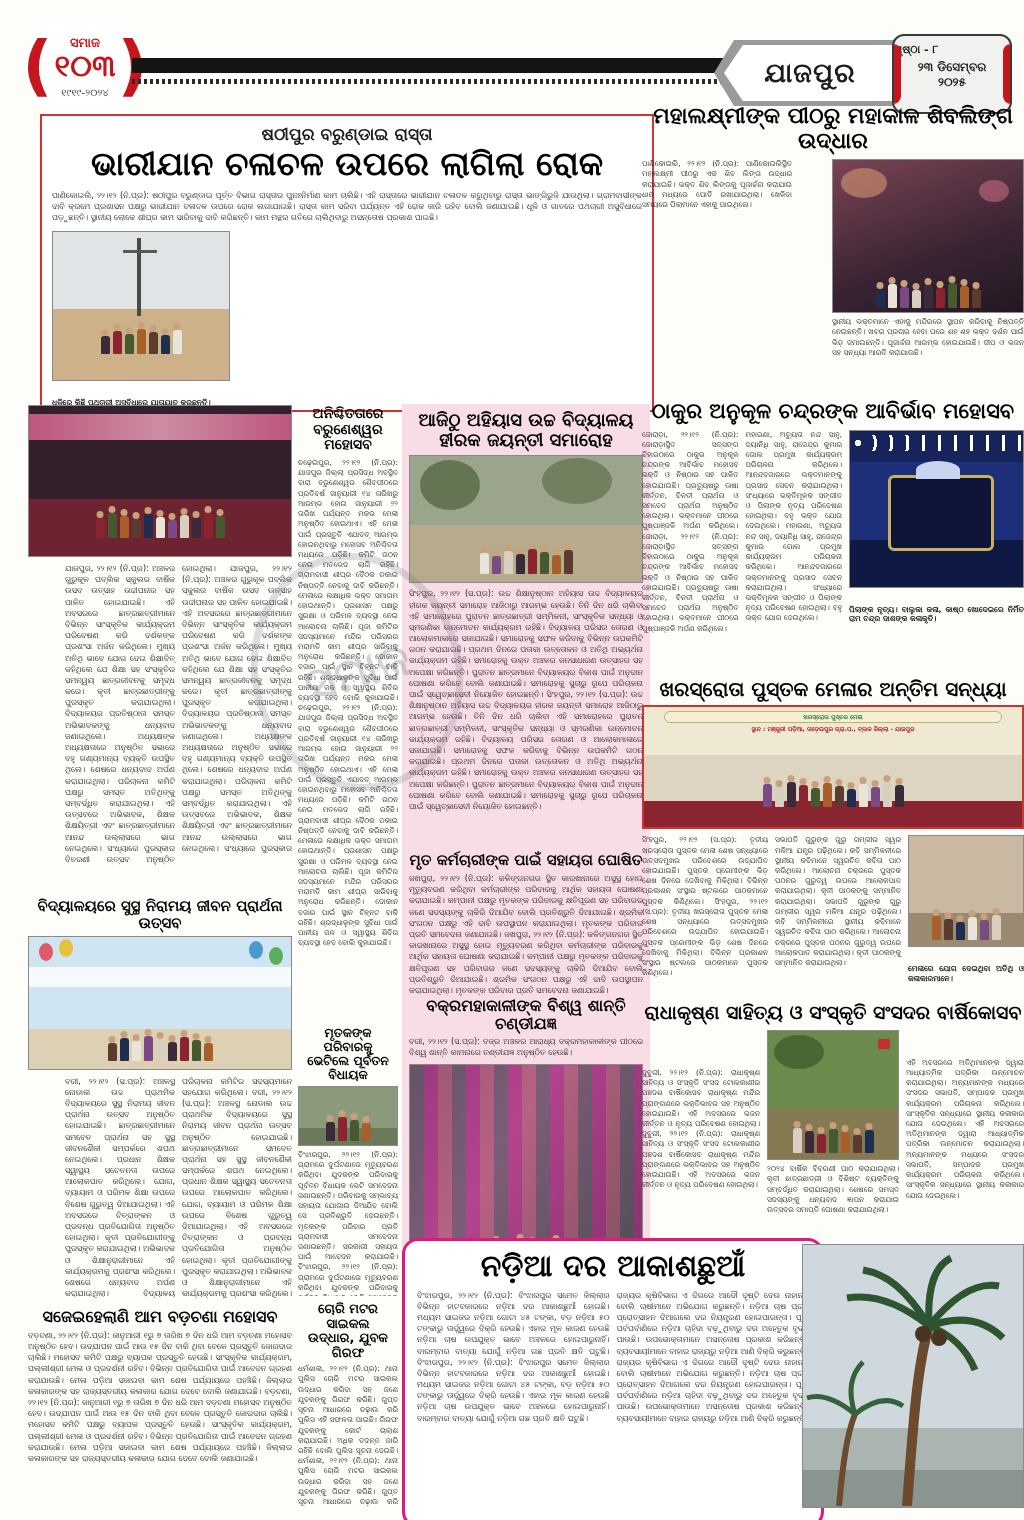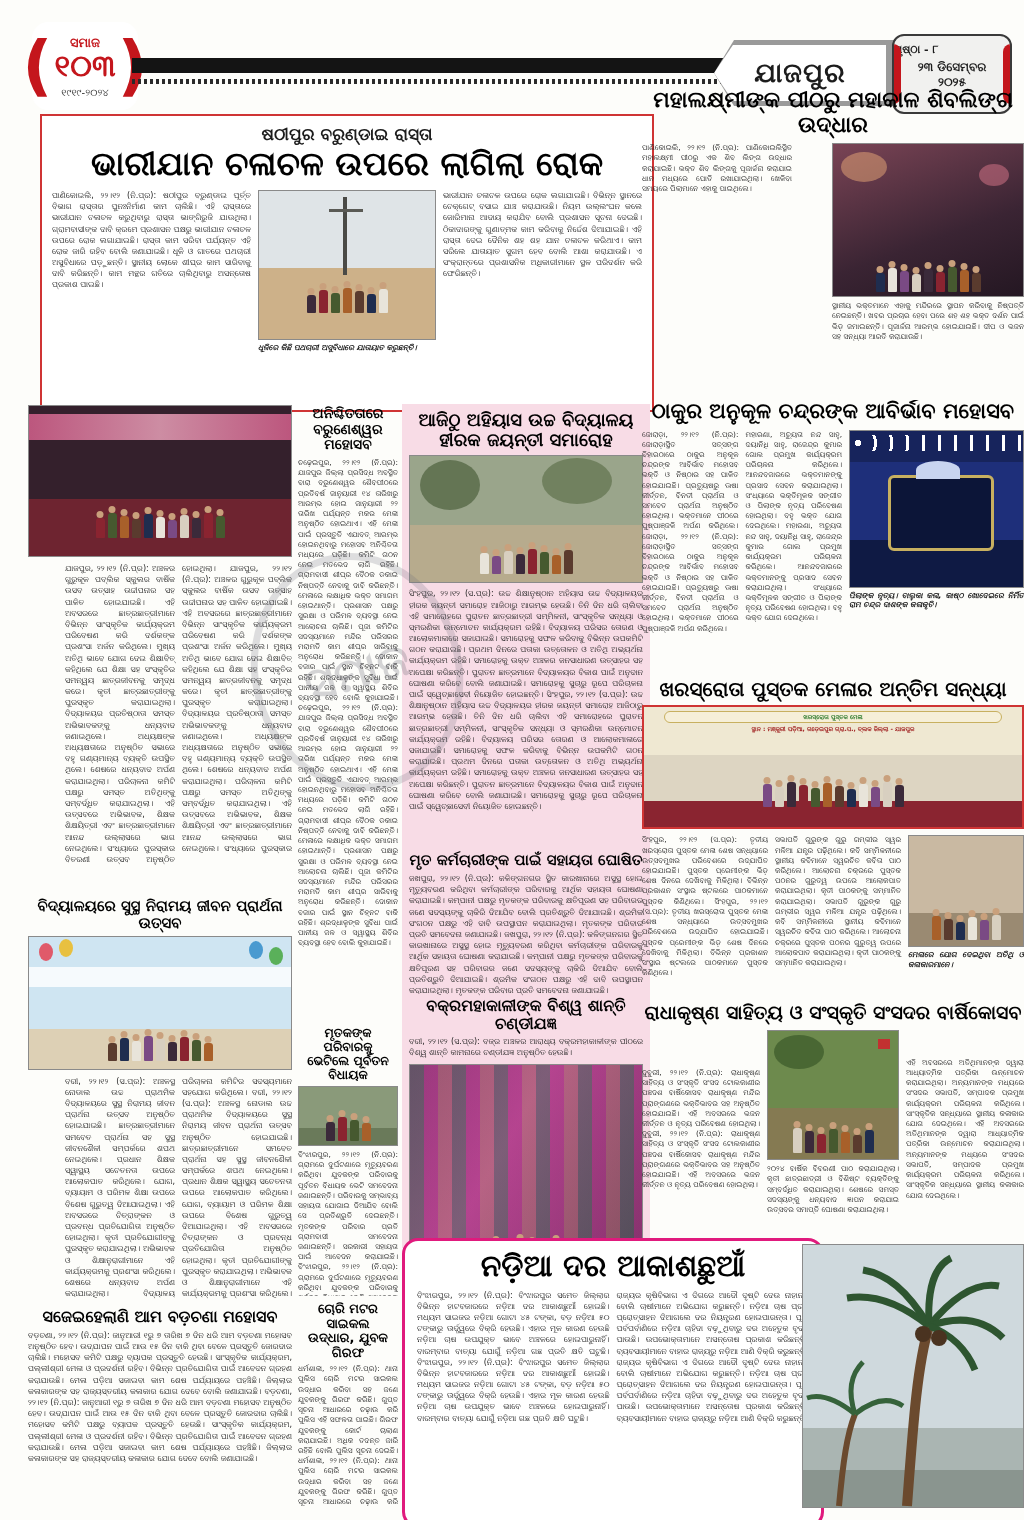--- a/index.html
+++ b/index.html
@@ -7,39 +7,39 @@
         font-family:"DejaVu Sans","Liberation Sans",sans-serif;color:#1c1c1c;}
   .art{position:absolute;overflow:hidden;}
   h1,h2,h3{margin:0;font-weight:bold;color:#000;text-align:center;line-height:1.12;}
   .kicker{font-size:17px;font-weight:bold;text-align:center;margin:2px 0 2px;}
   .body{font-size:8px;line-height:1.4;text-align:justify;color:#232323;word-break:break-word;}
   .body.small{font-size:7.4px;line-height:1.38;}
   .cols2{column-count:2;column-gap:7px;margin-left:37px;}
   .row{display:flex;gap:7px;}
   .col{flex:1;min-width:0;}
   .ph{position:relative;border:1px solid #8a8a8a;background:#c9c9c4;overflow:hidden;}
-  .caption{font-size:7.6px;font-weight:bold;line-height:1.3;text-align:justify;margin-top:3px;color:#111;font-style:italic;}
+  .caption{font-size:7.6px;font-weight:bold;line-height:1.3;text-align:justify;margin-top:17px;color:#111;}
   .prow{position:absolute;left:0;right:0;text-align:center;white-space:nowrap;}
   .p{display:inline-block;width:9px;height:22px;border-radius:3px 3px 1px 1px;margin:0 1.5px;position:relative;vertical-align:bottom;}
   .p::before{content:'';position:absolute;top:-7px;left:50%;transform:translateX(-50%);
              width:7px;height:7px;border-radius:50%;background:#c9a07c;}
   .strip{position:absolute;left:0;right:0;}
   
   #blackbar{position:absolute;left:132px;top:58px;width:600px;height:15px;background:#141414;}
   #dotbar{position:absolute;left:132px;top:79px;width:600px;height:5px;
           background:repeating-linear-gradient(90deg,#2a2a2a 0 3px,transparent 3px 6px);}
   #logo{position:absolute;left:32px;top:22px;width:106px;height:88px;background:#fff;border-radius:16px;
         display:flex;align-items:center;justify-content:center;}
   .paren{font-size:66px;color:#c4161c;font-weight:bold;line-height:0.9;}
   #logo .mid{text-align:center;padding:0 2px;}
   #logo .nm{color:#c4161c;font-weight:bold;font-size:13px;line-height:1;}
   #logo .num{color:#c4161c;font-weight:bold;font-size:30px;line-height:1;}
   #logo .yr{color:#333;font-size:10px;line-height:1.1;}
   #jajpur-wrap{position:absolute;left:714px;top:40px;width:182px;height:66px;background:#9a9a9a;
-        clip-path:polygon(0 50%,11% 0,100% 0,100% 100%,11% 100%);display:flex;align-items:center;justify-content:flex-start;}
+        clip-path:polygon(0 50%,11% 0,100% 0,100% 100%,11% 100%);display:flex;align-items:center;justify-content:flex-end;}
   #jajpur-inner{width:172px;height:56px;background:#fff;clip-path:polygon(0 50%,11% 0,100% 0,100% 100%,11% 100%);
         display:flex;align-items:center;justify-content:center;}
   #jajpur-inner .t{font-size:27px;font-weight:bold;letter-spacing:1px;}
   #datebadge{position:absolute;left:892px;top:34px;width:116px;height:76px;background:#f1f1ef;border:2px solid #3a3a3a;
         border-radius:12px;overflow:hidden;}
   #datebadge .redl,#datebadge .redr{position:absolute;top:8px;bottom:8px;width:12px;background:#c4161c;}
   #datebadge .redl{left:-5px;border-radius:0 8px 8px 0;}
   #datebadge .redr{right:-5px;border-radius:8px 0 0 8px;}
   #datebadge .pg{font-size:11px;font-weight:bold;text-align:left;margin-top:7px;}
   #datebadge .dt{font-size:12px;font-weight:bold;text-align:center;line-height:1.25;margin-top:4px;}
@@ -86,35 +86,35 @@
     </div>
   </header>
 
   <div class="wm">
     <span>ସମାଜ</span>
   </div>
 
   <section class="art" id="a-road" style="left:40px;top:114px;width:590px;height:282px;">
     <div class="kicker">ଷଠୀପୁର ବରୁଣ୍ଡାଇ ରାସ୍ତା</div>
     <h1 style="font-size:33px;">ଭାରୀଯାନ ଚଳାଚଳ ଉପରେ ଲାଗିଲା ରୋକ</h1>
-    <div class="row" style="margin-top:7px;height:185px;">
+    <div class="row" style="margin-top:7px;height:185px;flex-direction:column;">
       <div class="col body">ପାଣିକୋଇଲି, ୨୨।୧୨ (ନି.ପ୍ର): ଷଠୀପୁର ବରୁଣ୍ଡାଇ ପୂର୍ତ୍ତ ବିଭାଗ ରାସ୍ତାର ପୁନଃନିର୍ମାଣ କାମ ଚାଲିଛି। ଏହି ରାସ୍ତାରେ ଭାରୀଯାନ ଚଳାଚଳ କରୁଥିବାରୁ ରାସ୍ତା ଭାଙ୍ଗିରୁଜି ଯାଉଥିଲା। ଗ୍ରାମବାସୀଙ୍କ ଦାବି କ୍ରମେ ପ୍ରଶାସନ ପକ୍ଷରୁ ଭାରୀଯାନ ଚଳାଚଳ ଉପରେ ରୋକ ଲଗାଯାଇଛି। ରାସ୍ତା କାମ ସରିବା ପର୍ଯ୍ୟନ୍ତ ଏହି ରୋକ ଜାରି ରହିବ ବୋଲି ଜଣାଯାଇଛି। ଧୂଳି ଓ ଗାତରେ ପଥଚାରୀ ଅସୁବିଧାରେ ପଡ଼ୁଛନ୍ତି। ସ୍ଥାନୀୟ ଲୋକେ ଶୀଘ୍ର କାମ ସାରିବାକୁ ଦାବି କରିଛନ୍ତି। କାମ ମନ୍ଥର ଗତିରେ ଚାଲିଥିବାରୁ ଅସନ୍ତୋଷ ପ୍ରକାଶ ପାଇଛି।</div>
       <div style="width:178px;flex:none;">
         <div class="ph" style="height:148px;background:linear-gradient(#dfe4e7 0 52%,#cdb189 52% 100%);">
           <i style="position:absolute;left:84px;top:6px;width:4px;height:78px;background:#4a4a46;"></i>
           <i style="position:absolute;left:70px;top:18px;width:34px;height:3px;background:#5a5a55;"></i>
           <span class="prow" style="bottom:26px;"><span class="p" style="background: rgb(59, 42, 58); height: 18px;"></span><span class="p" style="background: rgb(138, 36, 48); height: 23px;"></span><span class="p" style="background: rgb(70, 89, 47); height: 20px;"></span><span class="p" style="background: rgb(168, 96, 42); height: 25px;"></span><span class="p" style="background: rgb(90, 59, 46); height: 22px;"></span><span class="p" style="background: rgb(31, 45, 79); height: 19px;"></span><span class="p" style="background: rgb(232, 228, 218); height: 24px;"></span></span>
         </div>
         <div class="caption">ଧୂଳିରେ କିଛି ପଥଚାରୀ ଅସୁବିଧାରେ ଯାତାୟାତ କରୁଛନ୍ତି।</div>
       </div>
       <div class="col body">ଭାରୀଯାନ ଚଳାଚଳ ଉପରେ ରୋକ ଲଗାଯାଇଛି। ବିଭିନ୍ନ ସ୍ଥାନରେ ଚେକ୍‌ଗେଟ୍ ବସାଇ ଯାଞ୍ଚ କରାଯାଉଛି। ନିୟମ ଉଲ୍ଲଂଘନ କଲେ ଜୋରିମାନା ଆଦାୟ କରାଯିବ ବୋଲି ପ୍ରଶାସନ ସୂଚନା ଦେଇଛି। ଠିକାଦାରଙ୍କୁ ଗୁଣାତ୍ମକ କାମ କରିବାକୁ ନିର୍ଦ୍ଦେଶ ଦିଆଯାଇଛି। ଏହି ରାସ୍ତା ଦେଇ ଦୈନିକ ଶହ ଶହ ଯାନ ଚଳାଚଳ କରିଥାଏ। କାମ ସରିଲେ ଯାତାୟାତ ସୁଗମ ହେବ ବୋଲି ଆଶା କରାଯାଉଛି। ଏ ସଂକ୍ରାନ୍ତରେ ପ୍ରଶାସନିକ ଅଧିକାରୀମାନେ ସ୍ଥଳ ପରିଦର୍ଶନ କରି ଫେରିଛନ୍ତି।</div>
     </div>
   </section>
 
-  <section class="art" style="left:642px;top:88px;width:382px;height:292px;">
+  <section class="art" style="left:642px;top:104px;width:382px;height:292px;">
     <h2 style="font-size:22px;">ମହାଲକ୍ଷ୍ମୀଙ୍କ ପୀଠରୁ ମହାକାଳ ଶିବଲିଙ୍ଗ ଉଦ୍ଧାର</h2>
     <div class="row" style="margin-top:6px;height:250px;">
       <div class="col body small">ପାଣିକୋଇଲି, ୨୨।୧୨ (ନି.ପ୍ର): ପାଣିକୋଇଲିସ୍ଥିତ ମହାଲକ୍ଷ୍ମୀ ପୀଠରୁ ଏକ ଶିବ ଲିଙ୍ଗ ଉଦ୍ଧାର କରାଯାଇଛି। ଭକ୍ତ ଶିବ ଲିଙ୍ଗକୁ ପୂଜାର୍ଚ୍ଚନା କରାଯାଇ ଧାନ ମଧ୍ୟରେ ପୋତି ରଖାଯାଇଥିଲା। ଖେଳିବା ସମୟରେ ପିଲାମାନେ ଏହାକୁ ପାଇଥିଲେ।</div>
       <div style="width:192px;flex:none;padding-left:33px;">
         <div class="ph" style="height:152px;background:linear-gradient(160deg,#7a4455 0%,#3a2433 60%,#241722 100%);">
           <i style="position:absolute;left:8px;top:8px;width:46px;height:30px;border-radius:50%;background:rgba(233,170,120,.5);"></i>
           <i style="position:absolute;right:14px;top:20px;width:30px;height:22px;border-radius:50%;background:rgba(220,120,140,.5);"></i>
           <span class="prow" style="bottom:4px;"><span class="p" style="background: rgb(31, 45, 79); height: 19px;"></span><span class="p" style="background: rgb(232, 228, 218); height: 24px;"></span><span class="p" style="background: rgb(122, 74, 132); height: 21px;"></span><span class="p" style="background: rgb(216, 207, 192); height: 18px;"></span><span class="p" style="background: rgb(59, 42, 58); height: 23px;"></span><span class="p" style="background: rgb(138, 36, 48); height: 20px;"></span><span class="p" style="background: rgb(70, 89, 47); height: 25px;"></span><span class="p" style="background: rgb(168, 96, 42); height: 22px;"></span><span class="p" style="background: rgb(90, 59, 46); height: 19px;"></span></span>
         </div>
         <div class="body small" style="margin-top:4px;height:88px;">ସ୍ଥାନୀୟ ଭକ୍ତମାନେ ଏହାକୁ ମନ୍ଦିରରେ ସ୍ଥାପନ କରିବାକୁ ନିଷ୍ପତ୍ତି ନେଇଛନ୍ତି। ଖବର ପ୍ରଚାର ହେବା ପରେ ଶହ ଶହ ଭକ୍ତ ଦର୍ଶନ ପାଇଁ ଭିଡ଼ ଜମାଇଛନ୍ତି। ପୂଜାର୍ଚ୍ଚନା ଆରମ୍ଭ ହୋଇଯାଇଛି। ଦୀପ ଓ ଭଜନ ସହ ସନ୍ଧ୍ୟା ଆରତି କରାଯାଉଛି।</div>

